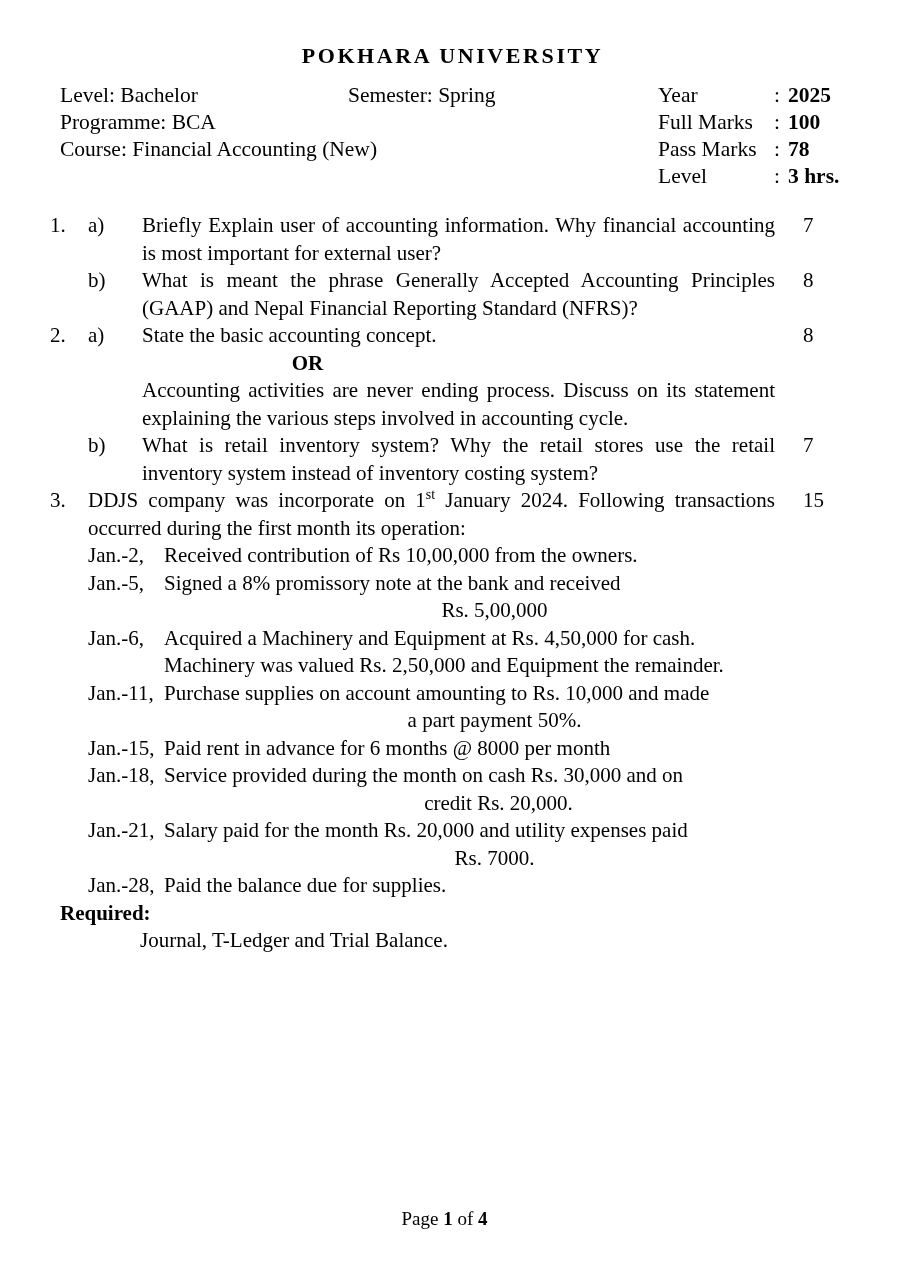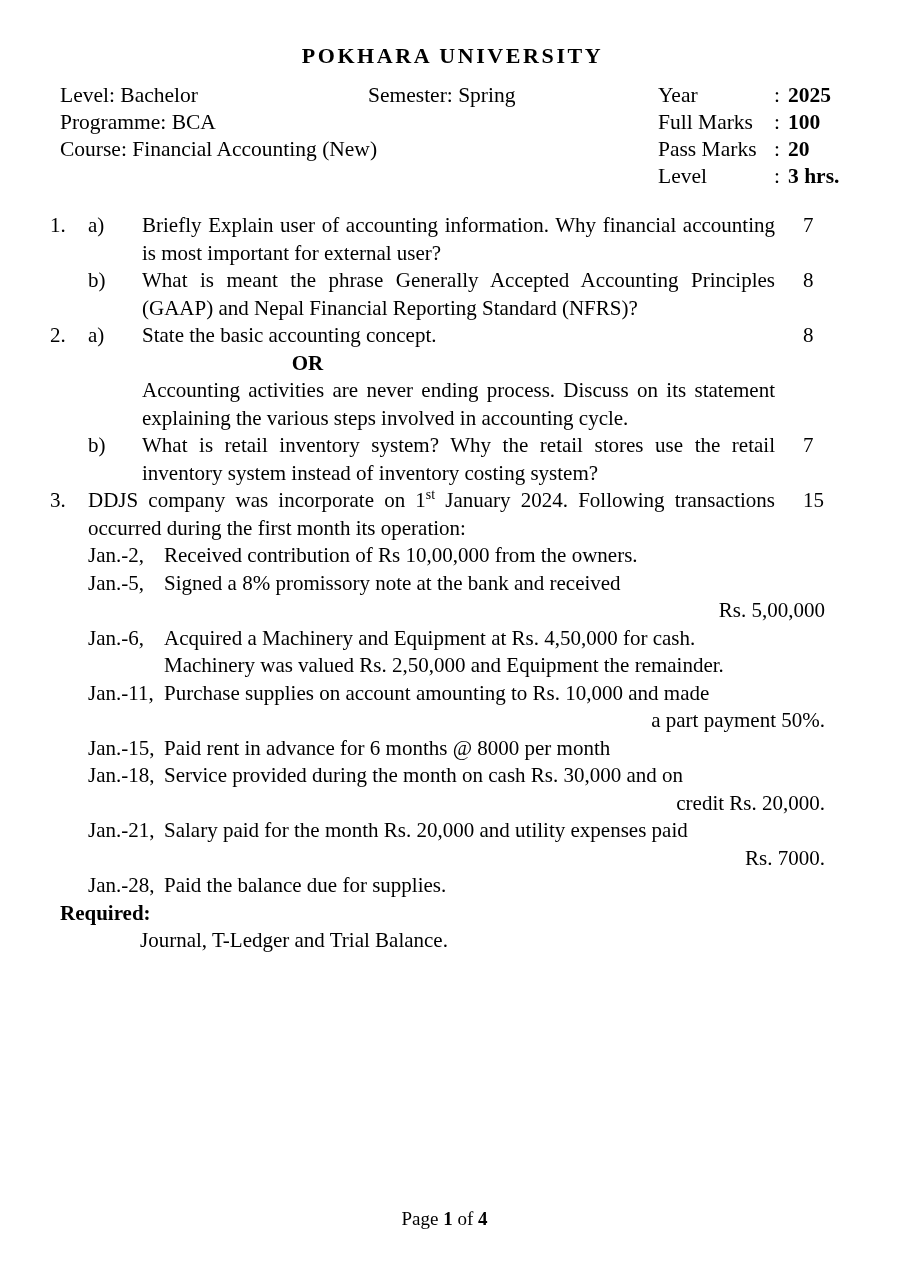--- a/index.html
+++ b/index.html
@@ -43,21 +43,21 @@
     line-height: 27px;
   }
   .meta-left {
     position: absolute;
     left: 60px;
     top: 0;
   }
   .meta-left div { white-space: nowrap; }
   .meta-semester {
     position: absolute;
-    left: 368px;
+    left: 348px;
     top: 0;
     white-space: nowrap;
   }
   .meta-right {
     position: absolute;
     left: 658px;
     top: 0;
   }
   .meta-right-row {
     display: flex;
@@ -149,21 +149,21 @@
   .txn-date {
     position: absolute;
     left: 0;
     top: 0;
     white-space: nowrap;
   }
   .txn-body { text-align: justify; }
   .txn-body.nojust { text-align: left; }
   .txn-cont {
     padding-left: 76px;
-    text-align: right;
+    text-align: center;
   }
   .required-label {
     padding-left: 60px;
     font-weight: bold;
     font-size: 21px;
     line-height: 27.5px;
   }
   .required-body {
     padding-left: 140px;
     font-size: 21px;
@@ -210,21 +210,21 @@
         <span class="mr-value">2025</span>
       </div>
       <div class="meta-right-row">
         <span class="mr-label">Full Marks</span>
         <span class="mr-colon">:</span>
         <span class="mr-value">100</span>
       </div>
       <div class="meta-right-row">
         <span class="mr-label">Pass Marks</span>
         <span class="mr-colon">:</span>
-        <span class="mr-value">20</span>
+        <span class="mr-value">78</span>
       </div>
       <div class="meta-right-row">
         <span class="mr-label">Level</span>
         <span class="mr-colon">:</span>
         <span class="mr-value">3 hrs.</span>
       </div>
     </div>
   </div>
 
 

